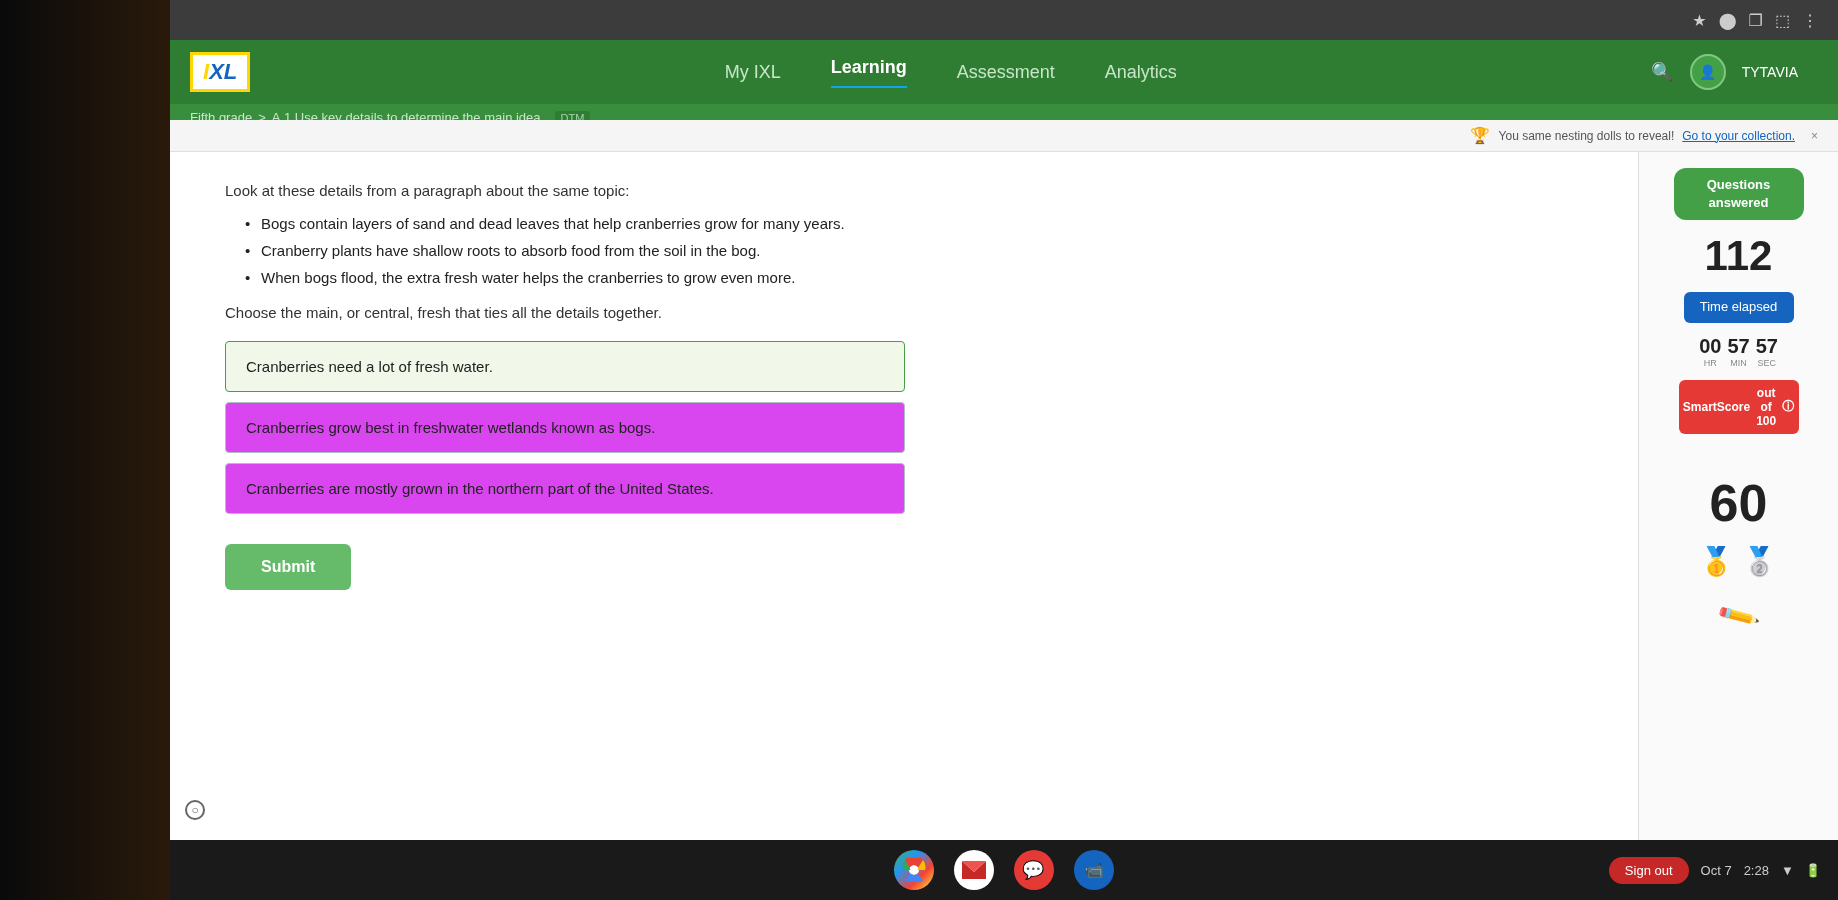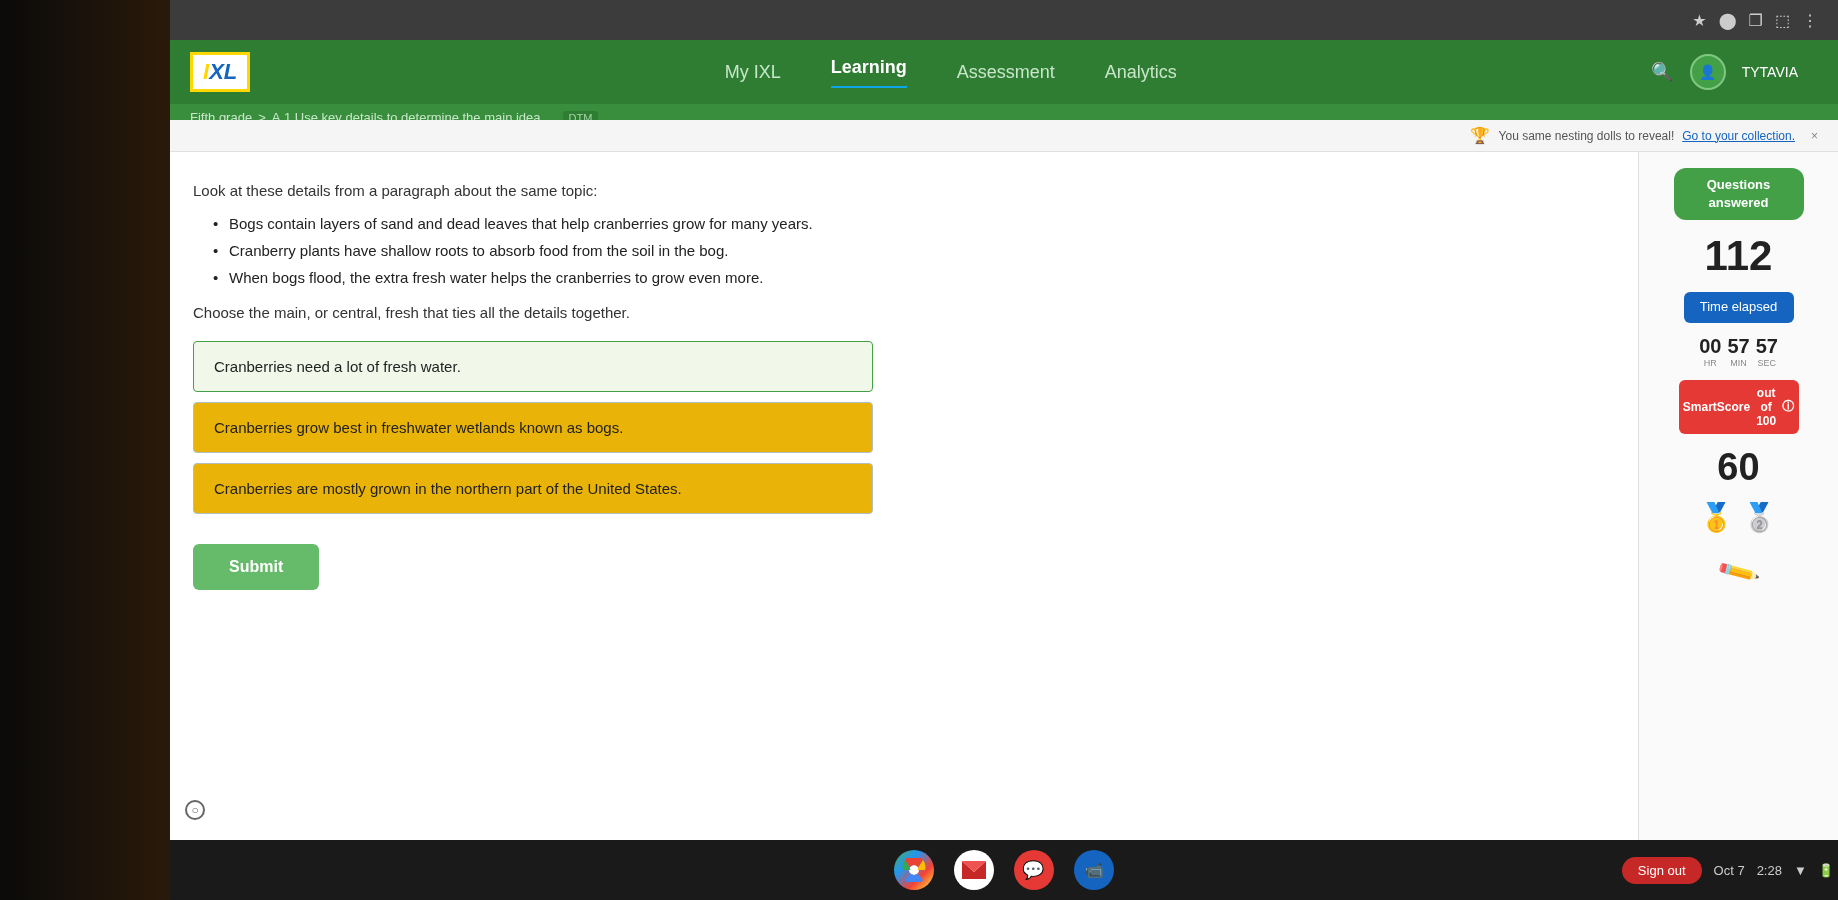--- a/index.html
+++ b/index.html
@@ -128,21 +128,21 @@
       cursor: pointer;
     }
     .breadcrumb-sep { color: #c8e6c9; }
     .breadcrumb-current { color: #c8e6c9; }
     .dtm-badge {
       background: #2e7d32;
       color: #a5d6a7;
       font-size: 11px;
       padding: 1px 6px;
       border-radius: 3px;
-      margin-left: 16px;
+      margin-left: 8px;
     }
 
     
     .notif-bar {
       background: #f5f5f5;
       border-bottom: 1px solid #e0e0e0;
       padding: 6px 20px;
       display: flex;
       align-items: center;
       gap: 8px;
@@ -157,21 +157,21 @@
     
     .content-area {
       display: flex;
       flex: 1;
       overflow: hidden;
     }
 
     
     .question-panel {
       flex: 1;
-      padding: 30px 23px;
+      padding: 30px 55px;
       overflow-y: auto;
     }
 
     .question-instruction {
       font-size: 15px;
       color: #333;
       margin-bottom: 16px;
     }
     .bullet-list {
       list-style: none;
@@ -198,21 +198,21 @@
 
     
     .answer-choice {
       border: 1.5px solid #b0bec5;
       border-radius: 4px;
       padding: 16px 20px;
       margin-bottom: 10px;
       font-size: 15px;
       color: #222;
       cursor: pointer;
-      background: #eab308;
+      background: #d946ef;
       width: 680px;
       transition: background 0.1s;
     }
     .answer-choice.selected {
       border-color: #43a047;
       background: #f1f8e9;
     }
 
     
     .submit-btn {
@@ -296,24 +296,25 @@
       text-align: center;
       font-size: 12px;
       font-weight: bold;
       width: 120px;
       display: flex;
       align-items: center;
       gap: 6px;
       justify-content: center;
     }
     .smart-score-num {
-      font-size: 38px;
+      font-size: 52px;
       font-weight: bold;
       color: #222;
       text-align: center;
+      margin-top: 27px;
     }
     .badges-row {
       display: flex;
       gap: 8px;
       justify-content: center;
     }
     .badge-icon {
       font-size: 28px;
     }
     .pencil-icon-area {
@@ -347,21 +348,21 @@
       font-size: 22px;
       cursor: pointer;
     }
     .taskbar-icon.chrome { background: linear-gradient(135deg, #4caf50, #2196f3, #f44336, #ffeb3b); }
     .taskbar-icon.gmail { background: #fff; color: #c62828; font-weight: bold; }
     .taskbar-icon.msg { background: #e53935; color: #fff; }
     .taskbar-icon.meet { background: #1565c0; color: #fff; }
 
     .taskbar-right {
       position: absolute;
-      right: 3px;
+      right: 16px;
       display: flex;
       align-items: center;
       gap: 12px;
     }
     .sign-out-btn {
       background: #c62828;
       color: #fff;
       border: none;
       border-radius: 16px;
       padding: 6px 16px;

